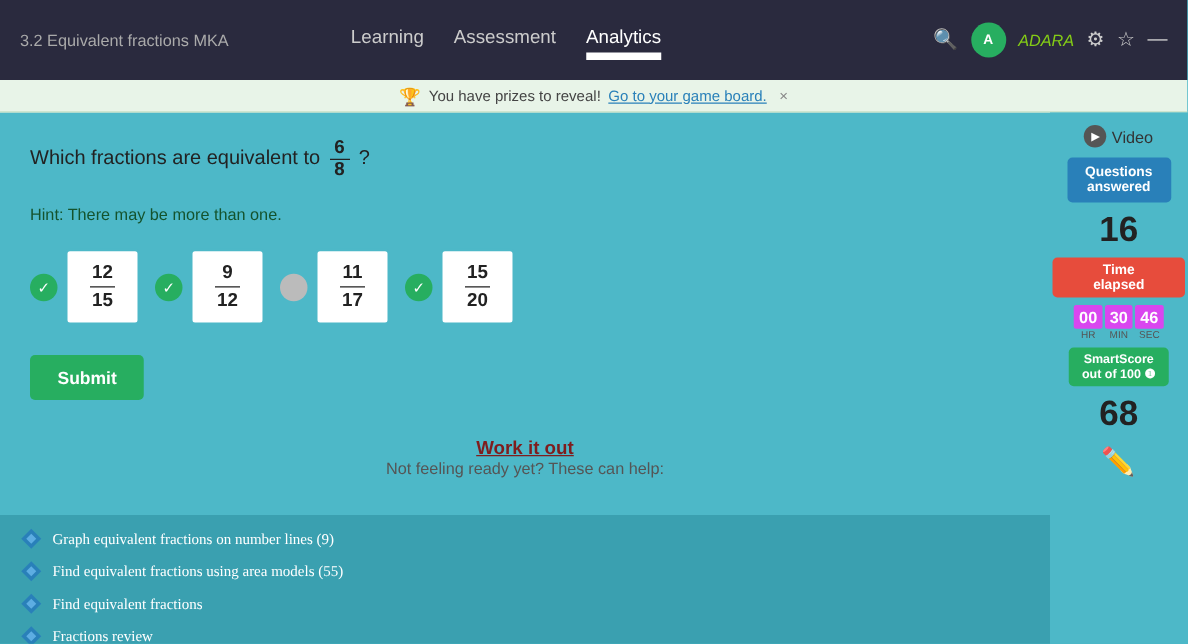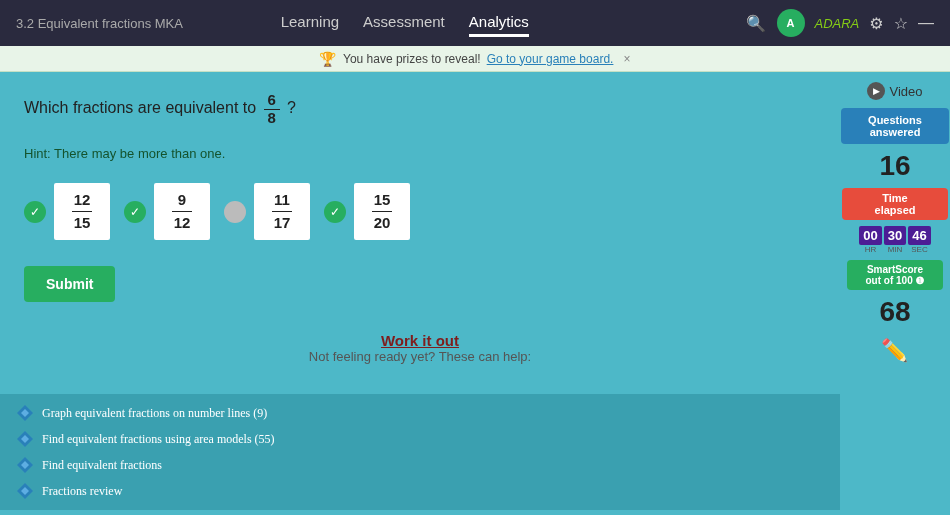--- a/index.html
+++ b/index.html
@@ -8,21 +8,21 @@
       background: #4db8c8;
       width: 950px;
       height: 515px;
       overflow: hidden;
       position: relative;
     }
 
     
     .top-nav {
       background: #2a2a3e;
-      height: 46px;
+      height: 64px;
       display: flex;
       align-items: center;
       padding: 0 16px;
       position: relative;
     }
     .nav-breadcrumb {
       color: #aaa;
       font-size: 13px;
     }
     .nav-tabs {
@@ -32,21 +32,21 @@
       margin-right: 120px;
     }
     .nav-tab {
       color: #ccc;
       font-size: 15px;
       cursor: pointer;
       padding: 4px 0;
     }
     .nav-tab.active {
       color: #fff;
-      border-bottom: 3px solid #ffffff;
+      border-bottom: 6px solid #ffffff;
     }
     .nav-icons {
       display: flex;
       align-items: center;
       gap: 10px;
       margin-left: auto;
     }
     .nav-icon-btn {
       color: #ccc;
       font-size: 16px;
@@ -241,21 +241,21 @@
       font-size: 9px;
     }
     .questions-badge {
       background: #2980b9;
       color: white;
       font-size: 11px;
       font-weight: bold;
       padding: 6px 8px;
       border-radius: 4px;
       text-align: center;
-      width: 108px;
+      width: 83px;
     }
     .questions-number {
       font-size: 28px;
       font-weight: bold;
       color: #222;
       text-align: center;
     }
     .time-badge {
       background: #e74c3c;
       color: white;
@@ -271,42 +271,42 @@
       gap: 2px;
       align-items: center;
       justify-content: center;
     }
     .time-unit {
       display: flex;
       flex-direction: column;
       align-items: center;
     }
     .time-val {
-      background: #4c1d95;
+      background: #d946ef;
       color: white;
       font-size: 13px;
       font-weight: bold;
       padding: 2px 4px;
       border-radius: 2px;
       min-width: 22px;
       text-align: center;
     }
     .time-label {
       font-size: 8px;
       color: #555;
     }
     .smartscore-badge {
       background: #27ae60;
       color: white;
       font-size: 10px;
       font-weight: bold;
       padding: 4px 6px;
       border-radius: 4px;
       text-align: center;
-      width: 96px;
+      width: 80px;
     }
     .score-number {
       font-size: 28px;
       font-weight: bold;
       color: #222;
       text-align: center;
     }
     .pencil-icon-area {
       margin-top: 4px;
       font-size: 22px;

